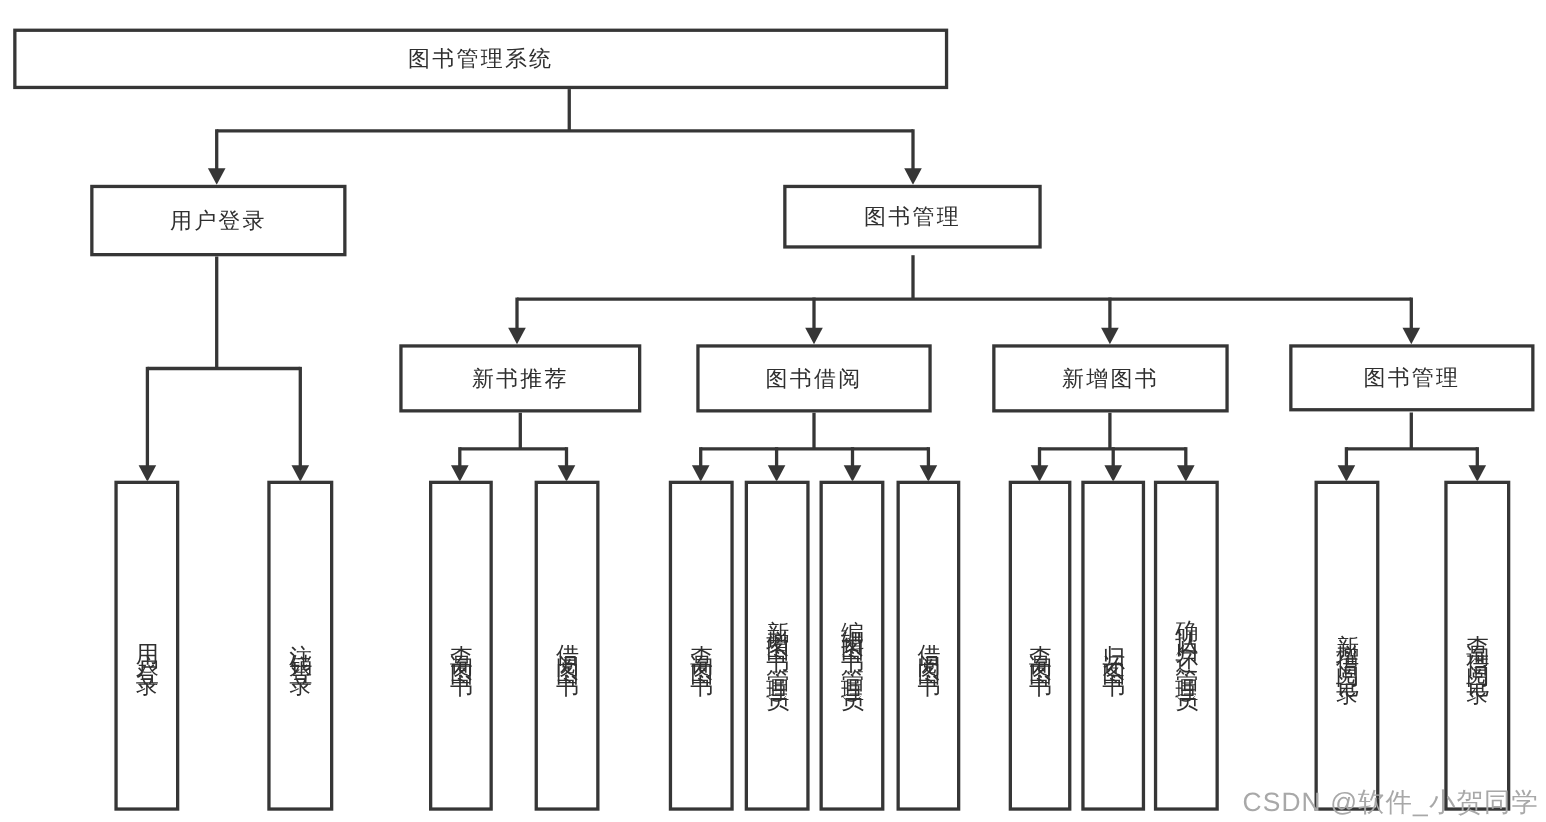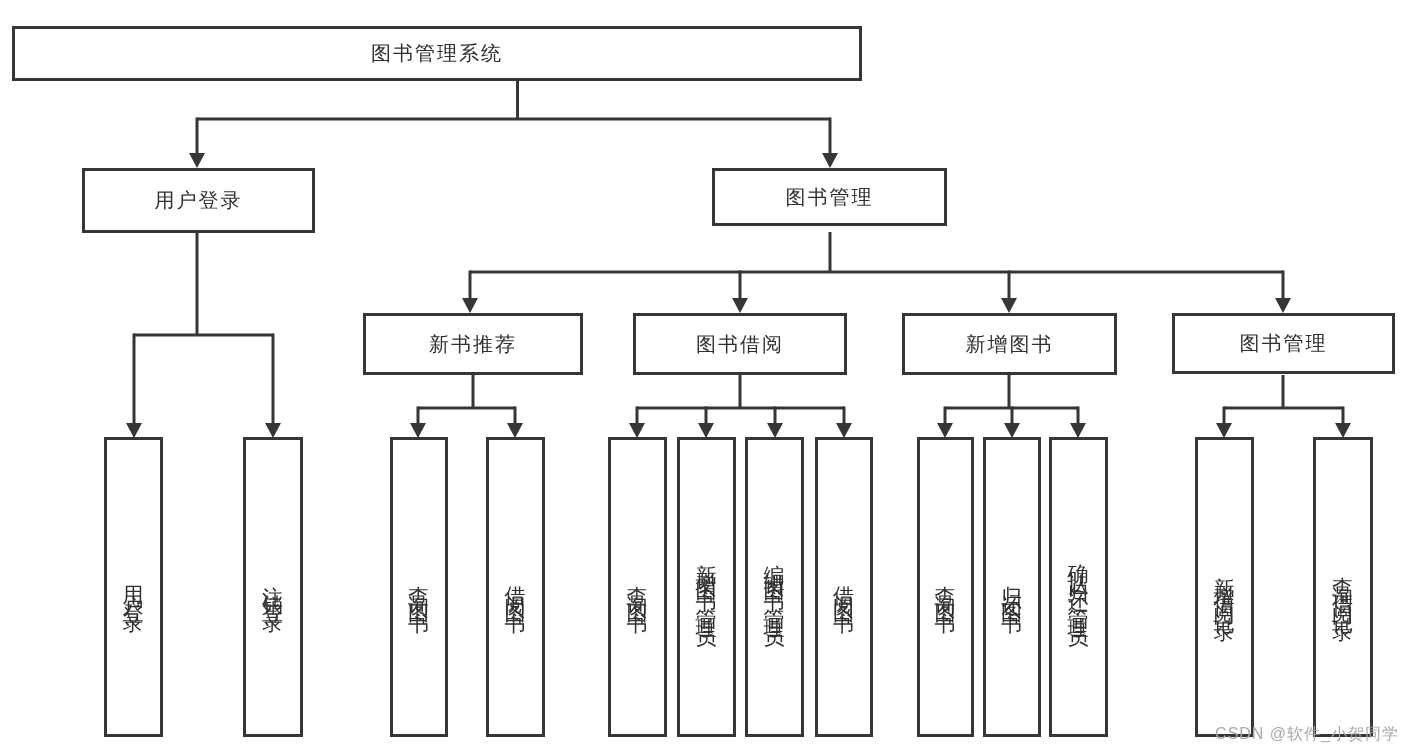--- a/index.html
+++ b/index.html
@@ -26,21 +26,21 @@
   .vbox { top:437px; height:300px; }
   .vbox span {
     writing-mode:vertical-rl;
     text-orientation:mixed;
     font-size:21px;
     letter-spacing:9px;
     line-height:1;
   }
   .watermark {
     position:absolute; right:6px; bottom:2px; z-index:2;
-    font-size:16px; letter-spacing:1px;
+    font-size:24px; letter-spacing:1px;
     color: var(--watermark, #a8a8a8);
     white-space:nowrap;
   }
 </style>
 </head>
 <body>
 
 <div class="stage">
 
   <svg class="connectors" width="1405" height="747" viewBox="0 0 1405 747">

